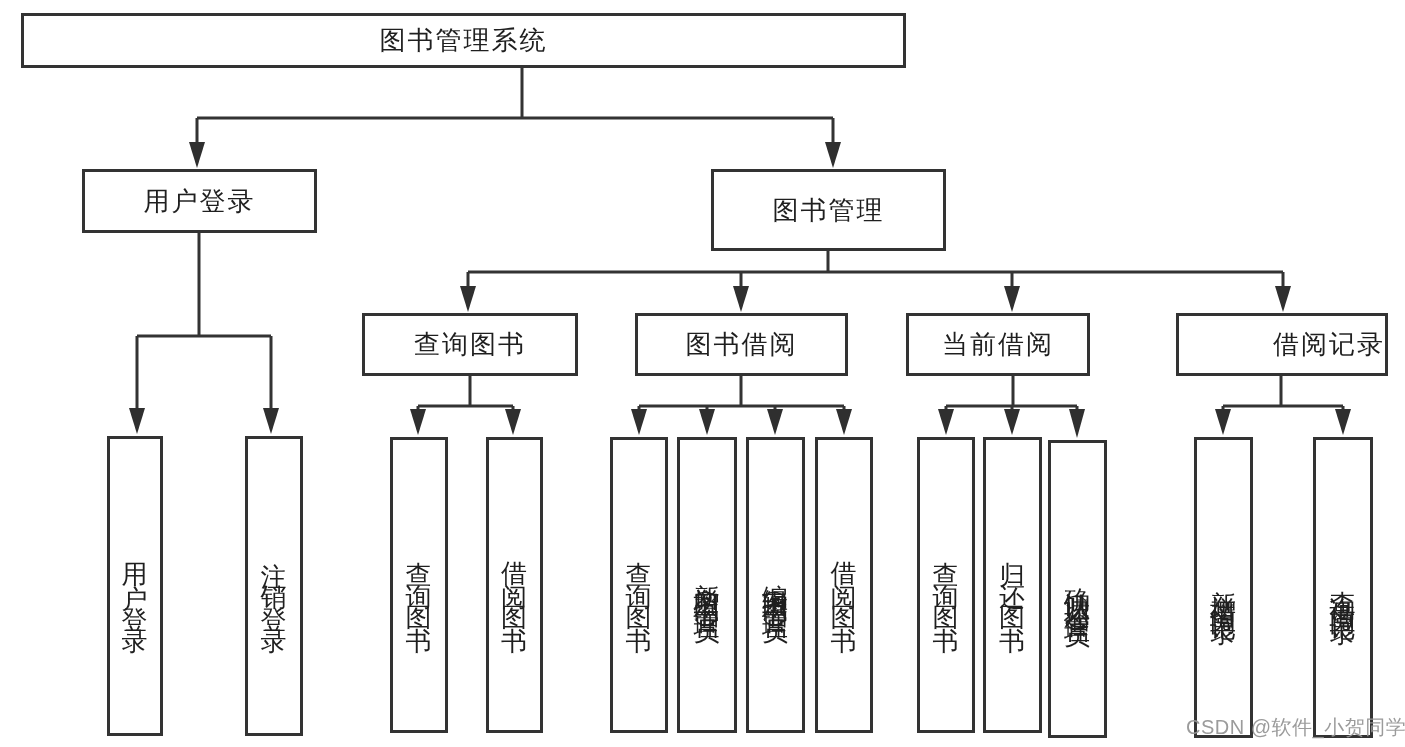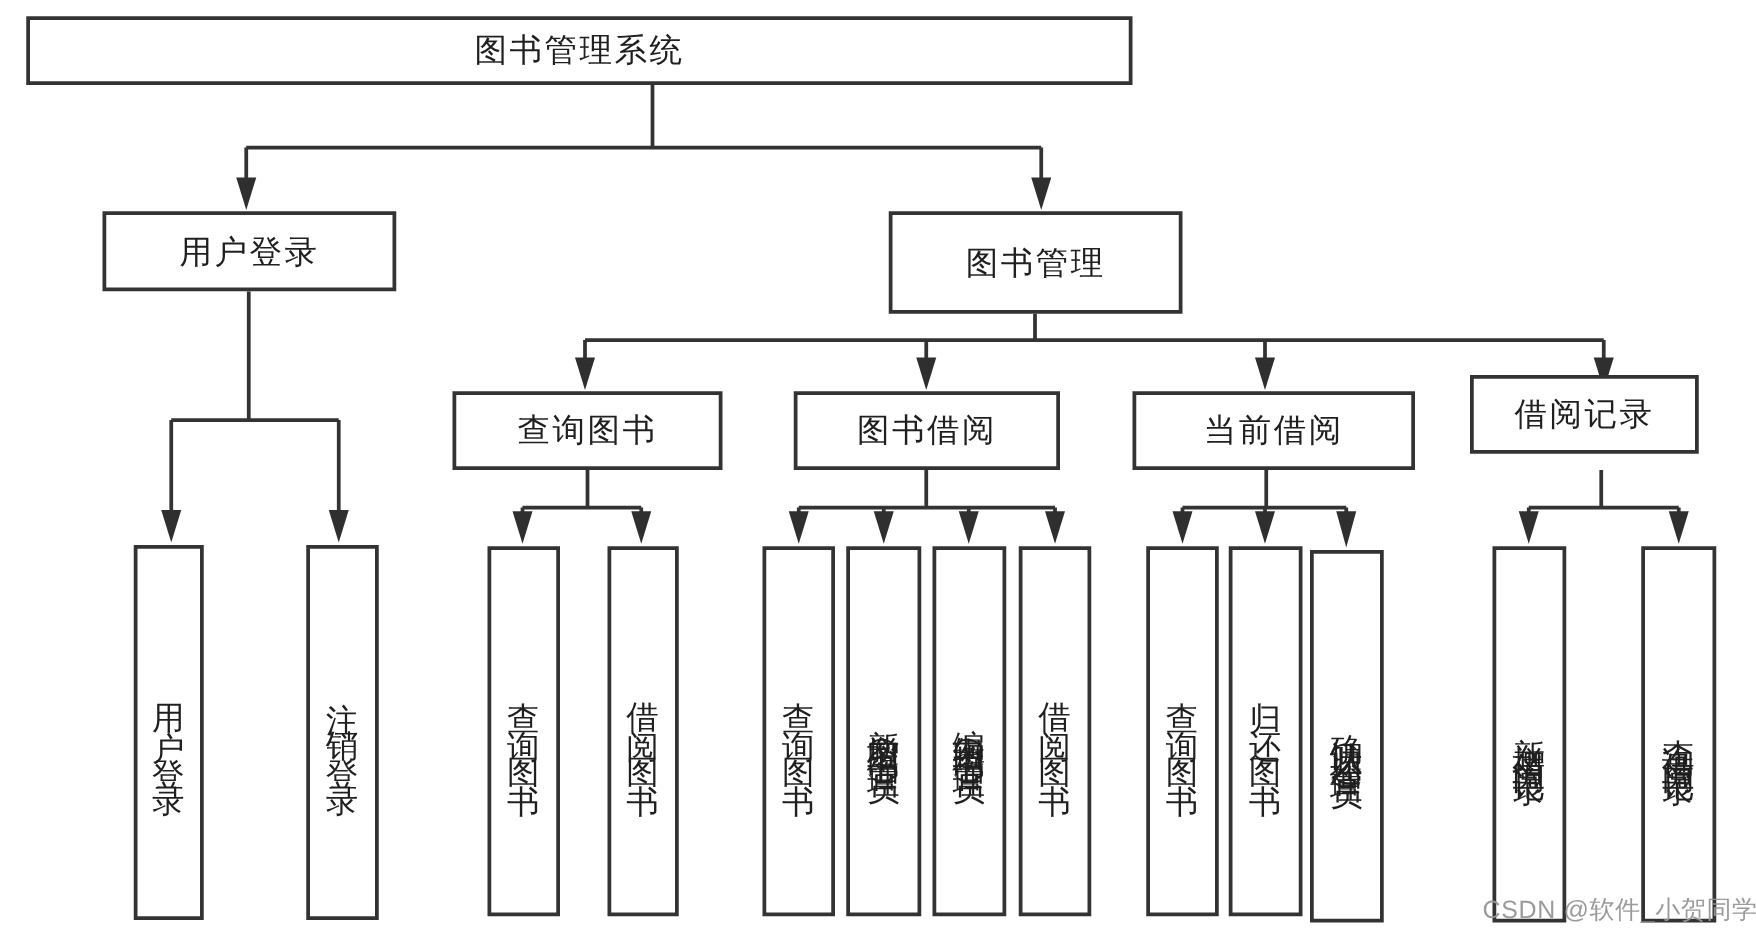--- a/index.html
+++ b/index.html
@@ -45,22 +45,22 @@
   .sp-wide  { letter-spacing: 22px; }
   .sp-mid   { letter-spacing: 6px; }
   .sp-tight { letter-spacing: 5px; }
 
   
   #b-root     { left: 21px;   top: 13px;  width: 885px; height: 55px; }
   #b-login    { left: 82px;   top: 169px; width: 235px;  height: 64px; }
   #b-mgmt     { left: 711px;  top: 169px; width: 235px;  height: 82px; }
   #b-newbook  { left: 362px;  top: 313px; width: 216px;  height: 63px; }
   #b-borrow   { left: 635px;  top: 313px; width: 213px;  height: 63px; font-family: Liberation Serif, serif; }
-  #b-current  { left: 906px;  top: 313px; width: 226px;  height: 63px; }
-  #b-records  { left: 1176px; top: 300px; width: 183px;  height: 63px; }
+  #b-current  { left: 906px;  top: 313px; width: 184px;  height: 63px; }
+  #b-records  { left: 1176px; top: 313px; width: 212px;  height: 63px; justify-content: flex-end; }
 
   
   #l-userlogin  { left: 107px;  top: 436px; width: 56px; height: 300px; }
   #l-logout     { left: 245px;  top: 436px; width: 58px; height: 300px; }
   #l-query1     { left: 390px;  top: 437px; width: 58px; height: 296px; }
   #l-borrow1    { left: 486px;  top: 437px; width: 57px; height: 296px; }
   #l-query2     { left: 610px;  top: 437px; width: 58px; height: 296px; }
   #l-addbook    { left: 677px;  top: 437px; width: 60px; height: 296px; }
   #l-editbook   { left: 746px;  top: 437px; width: 59px; height: 296px; }
   #l-borrow2    { left: 815px;  top: 437px; width: 58px; height: 296px; }

